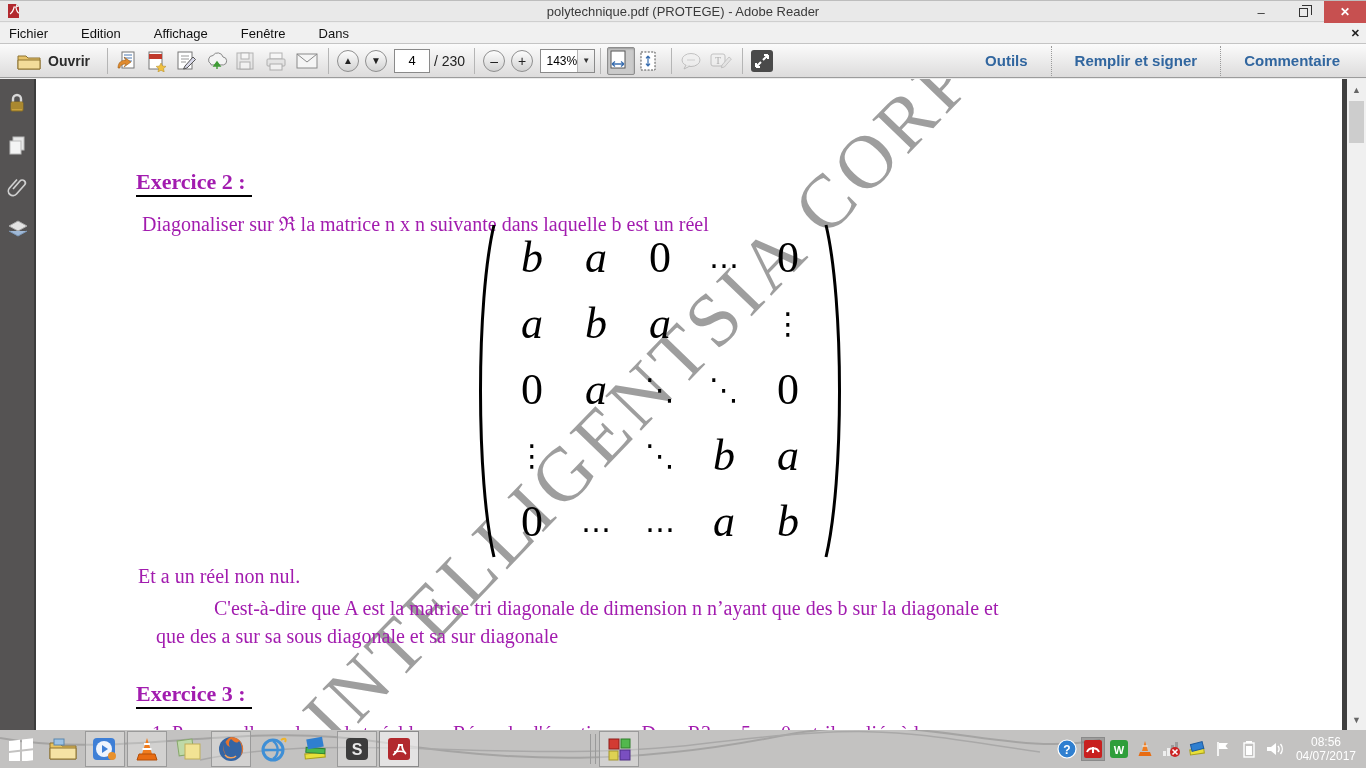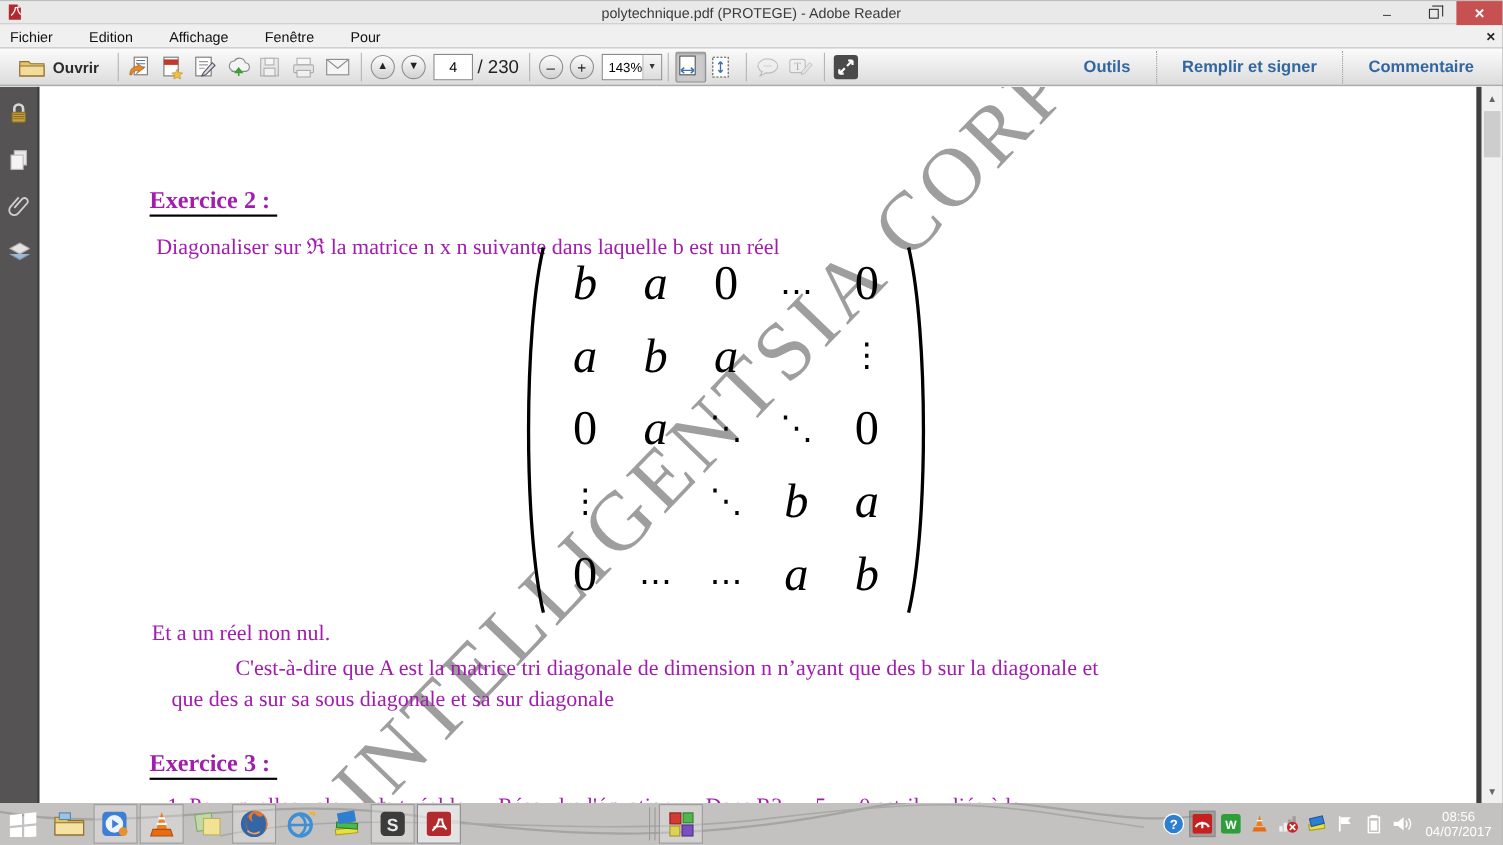--- a/index.html
+++ b/index.html
@@ -38,21 +38,21 @@
     border:1px solid transparent; border-radius:2px; margin:0 1px; }
   .tbtn.pressed { background:#cbcbcb; border-color:#8e8e8e; box-shadow:inset 0 1px 2px rgba(0,0,0,.25); }
   .open-btn { display:flex; align-items:center; gap:7px; padding:0 10px; height:28px; margin-left:6px; }
   .open-label { font-size:14px; font-weight:bold; color:#2b2b2b; }
   .circle-btn { width:22px; height:22px; border-radius:50%; border:1px solid #8f8f8f;
     background:linear-gradient(#fdfdfd,#d2d2d2); display:flex; align-items:center; justify-content:center;
     font-size:10px; color:#222; margin:0 3px; }
   .circle-btn .glyph { line-height:1; }
   .pagebox { width:36px; height:24px; background:#fff; border:1px solid #8a8a8a; text-align:center;
     font-size:13px; color:#000; margin:0 4px; font-family:"Liberation Sans",sans-serif; }
-  .pagetotal { font-size:17px; color:#222; margin-right:4px; white-space:nowrap; }
+  .pagetotal { font-size:14px; color:#222; margin-right:4px; white-space:nowrap; }
   .zoombox { height:24px; border:1px solid #8a8a8a; background:#fff; display:flex; align-items:center; margin-left:4px; }
   .zoombox .zval { width:36px; text-align:right; font-size:12px; color:#000; }
   .zoombox .zcaret { width:17px; height:22px; border-left:1px solid #b5b5b5;
     background:linear-gradient(#f7f7f7,#dcdcdc); display:flex; align-items:center; justify-content:center;
     font-size:8px; color:#333; }
   .gray { filter:grayscale(1); opacity:.45; }
   .right-actions { position:absolute; right:8px; top:43px; height:35px; display:flex; align-items:center; }
   .ract { font-size:15px; font-weight:bold; color:#31669f; padding:0 18px; white-space:nowrap; }
 
   
@@ -119,21 +119,21 @@
         </span>
       <span class="wbtn close">✕</span>
     </span>
   </div>
 
   <div class="menubar">
     <span class="menu-item">Fichier</span>
     <span class="menu-item">Edition</span>
     <span class="menu-item">Affichage</span>
     <span class="menu-item">Fenêtre</span>
-    <span class="menu-item">Pour</span>
+    <span class="menu-item">Dans</span>
     <span class="menu-close">✕</span>
   </div>
 
   <div class="toolbar">
     <span class="tbtn open-btn">
       <svg width="24" height="18">
           <path d="M1 4h8l2 2h12v11H1z" fill="#e7c36a" stroke="#8d7330"></path>
           <path d="M1 8h22v9H1z" fill="#f3dc9a" stroke="#8d7330"></path>
         </svg>
       <span class="open-label">Ouvrir</span>

